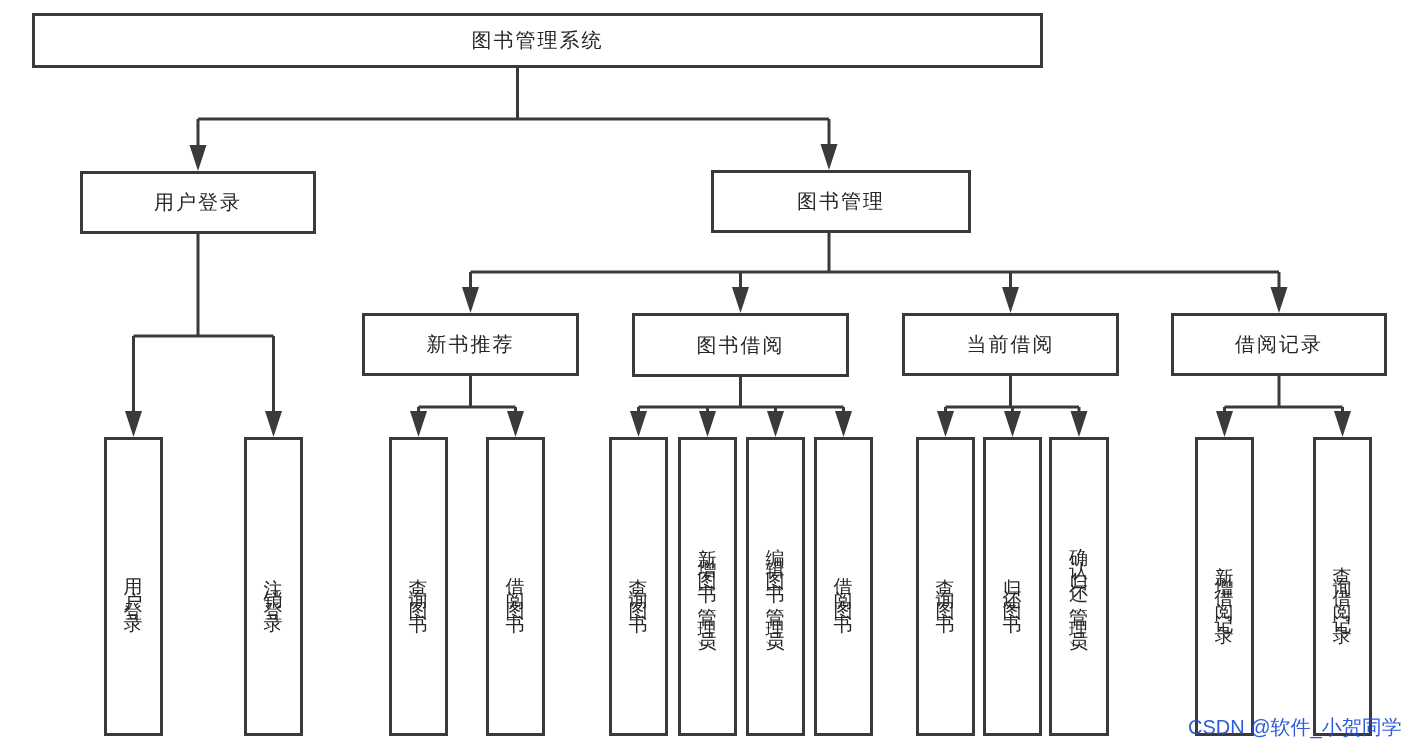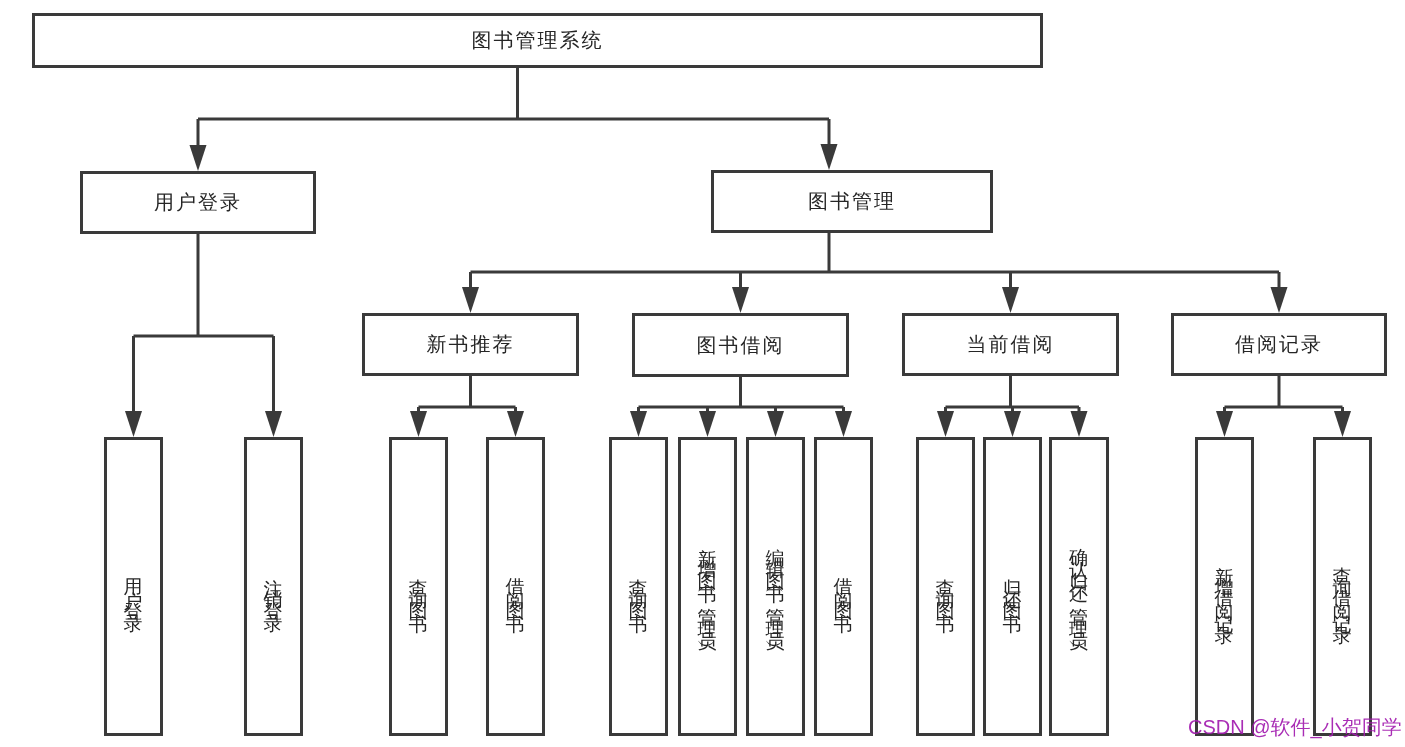--- a/index.html
+++ b/index.html
@@ -48,21 +48,21 @@
     line-height: 1;
     letter-spacing: 12px;
     color: #262626;
     white-space: nowrap;
   }
   .watermark {
     position: absolute;
     left: 1188px;
     top: 714px;
     font-size: 20px;
-    color: #a21caf;
+    color: #1d4ed8;
     opacity: 0.92;
     white-space: nowrap;
     z-index: 5;
   }
 </style>
 </head>
 <body>
 
 <div class="canvas">
 
@@ -95,21 +95,21 @@
       <polygon points="1004,411 1021,411 1012.5,437"></polygon>
       <polygon points="1070.5,411 1087.5,411 1079,437"></polygon>
       <polygon points="1216,411 1233,411 1224.5,437"></polygon>
       <polygon points="1334,411 1351,411 1342.5,437"></polygon>
     </g>
   </svg>
 
   <div class="box hbox" style="left:12px; top:13px; width:1011px; height:55px;margin-left:20px;">图书管理系统</div>
 
   <div class="box hbox" style="left:80px; top:171px; width:236px; height:63px;">用户登录</div>
-  <div class="box hbox" style="left:711px; top:170px; width:282px; height:63px;">图书管理</div>
+  <div class="box hbox" style="left:711px; top:170px; width:260px; height:63px;">图书管理</div>
 
   <div class="box hbox" style="left:362px; top:313px; width:217px; height:63px;">新书推荐</div>
   <div class="box hbox" style="left:632px; top:313px; width:217px; height:64px;">图书借阅</div>
   <div class="box hbox" style="left:902px; top:313px; width:217px; height:63px;">当前借阅</div>
   <div class="box hbox" style="left:1171px; top:313px; width:216px; height:63px;">借阅记录</div>
 
   <div class="box leaf" style="left:104px;">
     <span class="vlabel">用户登录</span>
   </div>
   <div class="box leaf" style="left:244px;">

